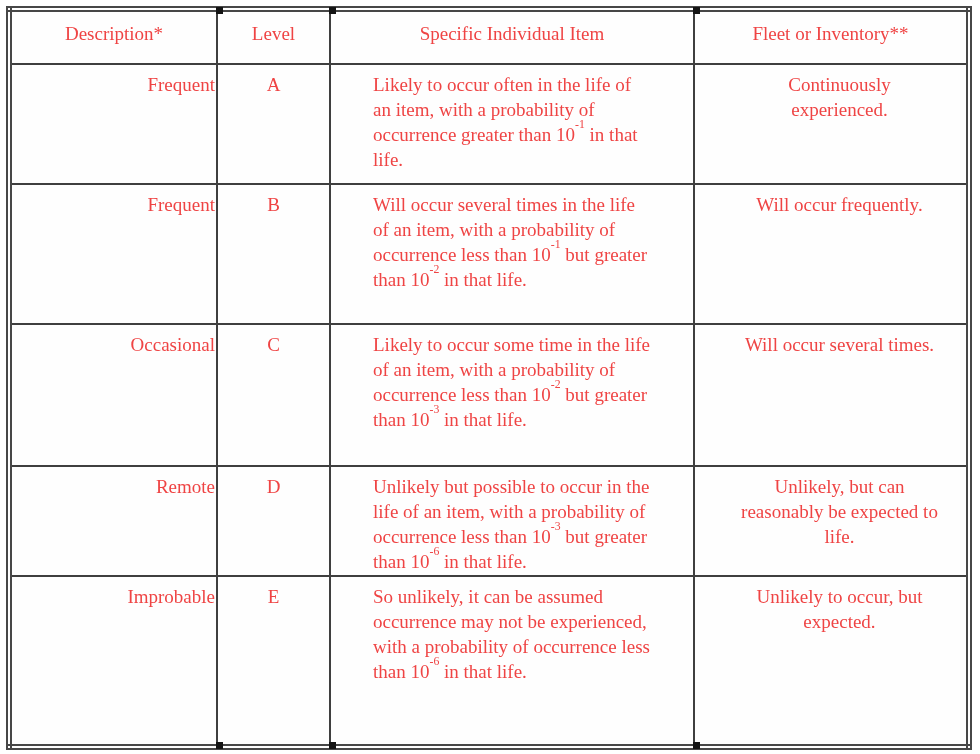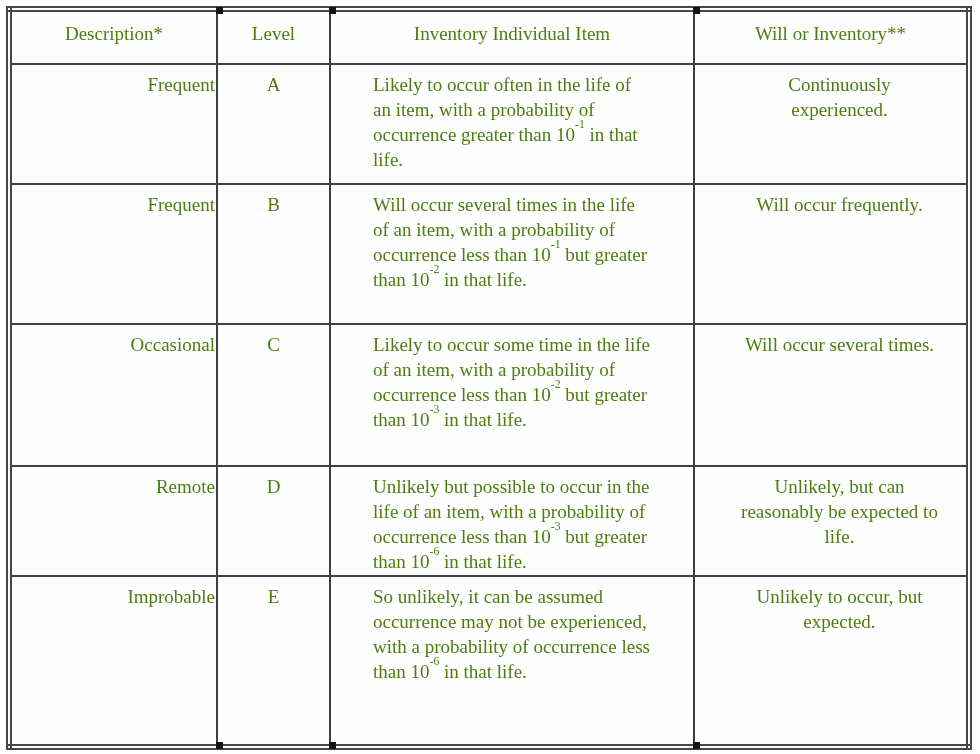--- a/index.html
+++ b/index.html
@@ -5,21 +5,21 @@
   html, body {
     margin: 0; padding: 0;
     width: 980px; height: 754px;
     background: #ffffff;
   }
   .page {
     position: relative;
     width: 980px; height: 754px;
     background: #ffffff;
     font-family: "Liberation Serif", serif;
-    color: #4d7c0f;
+    color: #ef4444;
     overflow: hidden;
   }
   .table-wrap {
     position: absolute;
     left: 6px; top: 6px;
     width: 966px; height: 744px;
     filter: blur(0.32px);
   }
   table.prob {
     width: 100%; height: 100%;
@@ -68,22 +68,22 @@
       <colgroup>
         <col style="width:208px">
         <col style="width:113px">
         <col style="width:364px">
         <col>
       </colgroup>
       <thead>
         <tr class="hdr" style="height:55px">
           <th>Description*</th>
           <th>Level</th>
-          <th>Inventory Individual Item</th>
-          <th>Will or Inventory**</th>
+          <th>Specific Individual Item</th>
+          <th>Fleet or Inventory**</th>
         </tr>
       </thead>
       <tbody>
         <tr style="height:120px">
           <td class="c-desc">Frequent</td>
           <td class="c-level">A</td>
           <td class="c-item">Likely to occur often in the life of an item, with a probability of occurrence greater than 10<sup>-1</sup> in that life.</td>
           <td class="c-fleet">Continuously experienced.</td>
         </tr>
         <tr style="height:140px">

